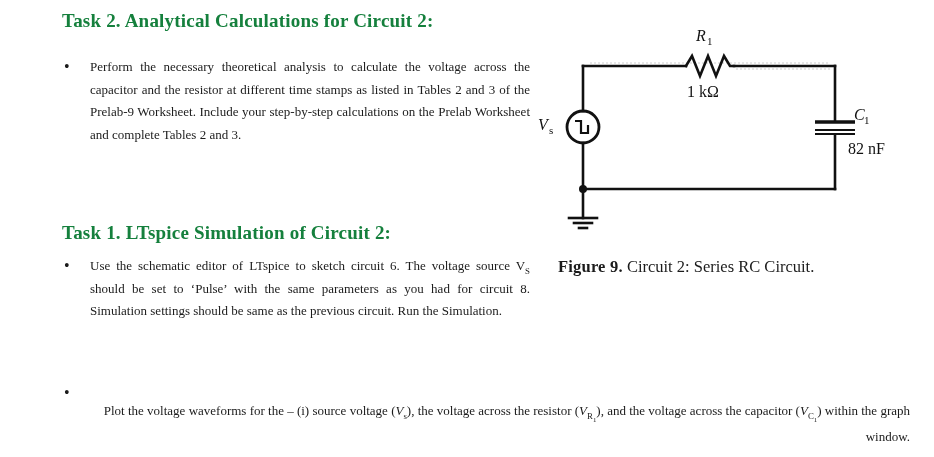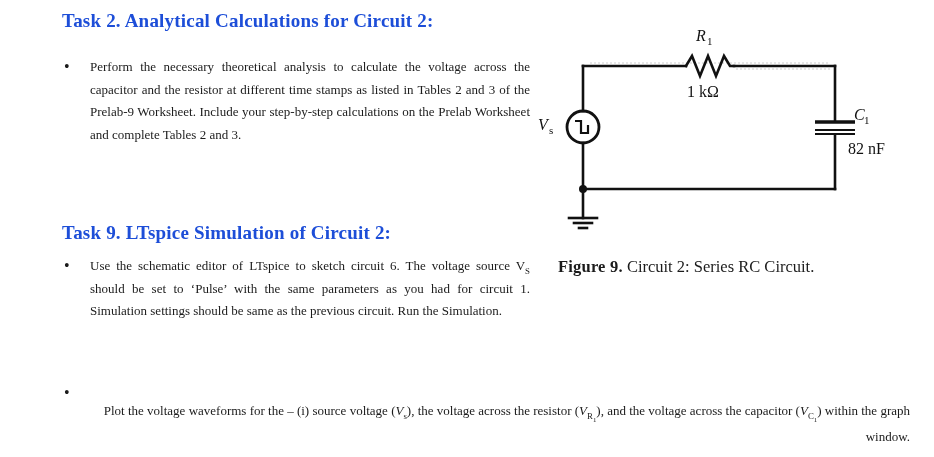--- a/index.html
+++ b/index.html
@@ -4,21 +4,21 @@
 <style>
   html,body{margin:0;padding:0;}
   body{
     width:934px;height:457px;position:relative;overflow:hidden;
     background:#ffffff;
     font-family:"Liberation Serif","DejaVu Serif",serif;
     color:#1b1b1b;
   }
   .task-heading{
     position:absolute;left:62px;
-    font-size:19px;font-weight:bold;color:#1d4ed8;
+    font-size:19px;font-weight:bold;color:#15803d;
     letter-spacing:0.2px;white-space:nowrap;
   }
   .bullet-row{position:absolute;left:64px;}
   .bullet-marker{
     position:absolute;left:0;top:0;
     font-size:16px;line-height:22.5px;
   }
   .bullet-text{
     margin-left:26px;
     font-size:13px;line-height:22.5px;
@@ -48,25 +48,25 @@
 </head>
 <body>
 
 <div class="task-heading" style="top:10px;">Task 2. Analytical Calculations for Circuit 2:</div>
 
 <div class="bullet-row" style="top:56px;width:466px;">
   <span class="bullet-marker">•</span>
   <div class="bullet-text narrow">Perform the necessary theoretical analysis to calculate the voltage across the capacitor and the resistor at different time stamps as listed in Tables 2 and 3 of the Prelab-9 Worksheet. Include your step-by-step calculations on the Prelab Worksheet and complete Tables 2 and 3.</div>
 </div>
 
-<div class="task-heading" style="top:222px;">Task 9. LTspice Simulation of Circuit 2:</div>
+<div class="task-heading" style="top:222px;">Task 1. LTspice Simulation of Circuit 2:</div>
 
 <div class="bullet-row" style="top:255px;width:466px;">
   <span class="bullet-marker">•</span>
-  <div class="bullet-text narrow"><span>Use the schematic editor of LTspice to sketch circuit 6. The voltage source V</span><sub>S</sub><span> should be set to ‘Pulse’ with the same parameters as you had for circuit 1. Simulation settings should be same as the previous circuit. Run the Simulation.</span></div>
+  <div class="bullet-text narrow"><span>Use the schematic editor of LTspice to sketch circuit 6. The voltage source V</span><sub>S</sub><span> should be set to ‘Pulse’ with the same parameters as you had for circuit 8. Simulation settings should be same as the previous circuit. Run the Simulation.</span></div>
 </div>
 
 <div class="bullet-row" style="top:382px;width:846px;">
   <span class="bullet-marker">•</span>
   <div class="bullet-text wide"><span>Plot the voltage waveforms for the – (i) source voltage (</span><span class="var">V</span><sub>s</sub><span>), the voltage across the resistor (</span><span class="var">V</span><sub><span>R</span><sub>1</sub></sub><span>), and the voltage across the capacitor (</span><span class="var">V</span><sub><span>C</span><sub>1</sub></sub><span>) within the graph window.</span></div>
 </div>
 
 <div class="figure-area">
   <svg width="404" height="300" viewBox="530 0 404 300">
 

